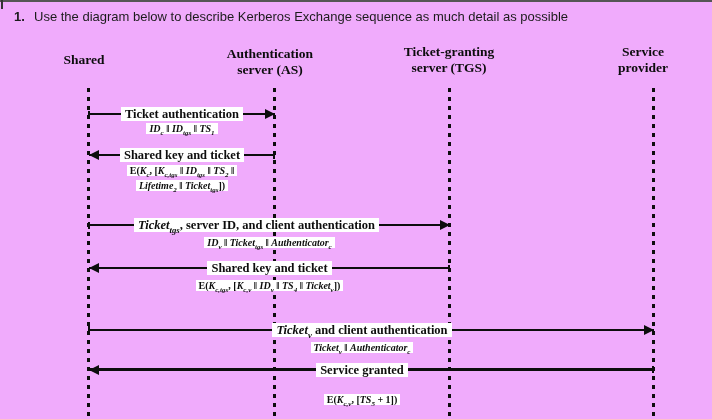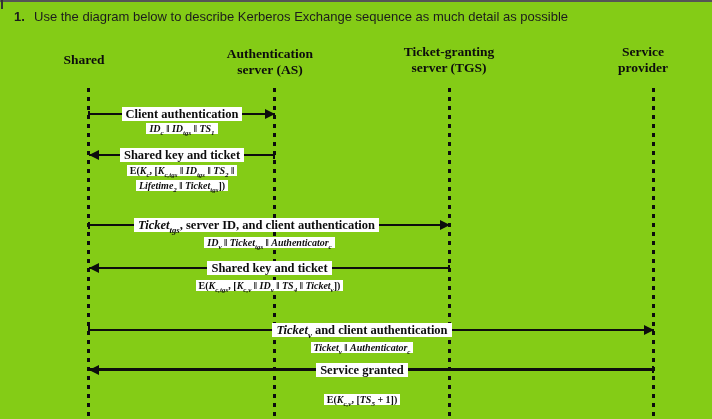--- a/index.html
+++ b/index.html
@@ -1,17 +1,17 @@
 <!DOCTYPE html>
 <html><head>
 <meta charset="utf-8">
 <style>
   html,body{margin:0;padding:0;background:#fff;}
   #screen{
-    position:relative;width:712px;height:419px;background:#84cc16;overflow:hidden;
+    position:relative;width:712px;height:419px;background:#f0abfc;overflow:hidden;
     font-family:"Liberation Serif", serif;color:#0d0d0d;
   }
   .topbar{position:absolute;left:0;top:0;width:712px;height:2px;background:#555555;}
   .leftstub{position:absolute;left:1px;top:0;width:2px;height:9px;background:#333333;}
   .title{position:absolute;top:8px;left:14px;font-family:"Liberation Sans",sans-serif;
     font-size:13px;line-height:17px;color:#1c1c1c;white-space:nowrap;}
   .title .num{font-weight:bold;display:inline-block;width:20px;}
   .actor{position:absolute;top:42px;height:36px;display:flex;flex-direction:column;
     justify-content:center;text-align:center;font-weight:bold;font-size:13.5px;line-height:16px;}
   .lifeline{position:absolute;top:88px;height:331px;width:3px;z-index:1;
@@ -61,21 +61,21 @@
   </div>
 
   <div class="lifeline" style="left:87px;"></div>
   <div class="lifeline" style="left:273px;"></div>
   <div class="lifeline" style="left:448px;"></div>
   <div class="lifeline" style="left:652px;"></div>
 
   <div class="mline" style="left:89px;top:113px;width:186px;"></div>
   <div class="head-r" style="left:265px;top:109px;"></div>
   <div class="tick" style="left:88px;top:111px;"></div>
-  <div class="mlabel" style="left:89px;top:106px;width:186px;"><span>Client authentication</span></div>
+  <div class="mlabel" style="left:89px;top:106px;width:186px;"><span>Ticket authentication</span></div>
   <div class="formula" style="left:89px;top:121px;width:186px;"><span><i>ID</i><sub>c</sub> ‖ <i>ID</i><sub>tgs</sub> ‖ <i>TS</i><sub>1</sub></span></div>
 
   <div class="mline" style="left:89px;top:154px;width:186px;"></div>
   <div class="head-l" style="left:89px;top:150px;"></div>
   <div class="tick" style="left:273px;top:152px;"></div>
   <div class="mlabel" style="left:89px;top:147px;width:186px;"><span>Shared key and ticket</span></div>
   <div class="formula" style="left:89px;top:163px;width:186px;"><span>E(<i>K</i><sub>c</sub>, [<i>K</i><sub>c,tgs</sub> ‖ <i>ID</i><sub>tgs</sub> ‖ <i>TS</i><sub>2</sub> ‖</span></div>
   <div class="formula" style="left:89px;top:178px;width:186px;"><span><i>Lifetime</i><sub>2</sub> ‖ <i>Ticket</i><sub>tgs</sub>])</span></div>
 
   <div class="mline" style="left:89px;top:224px;width:361px;"></div>

